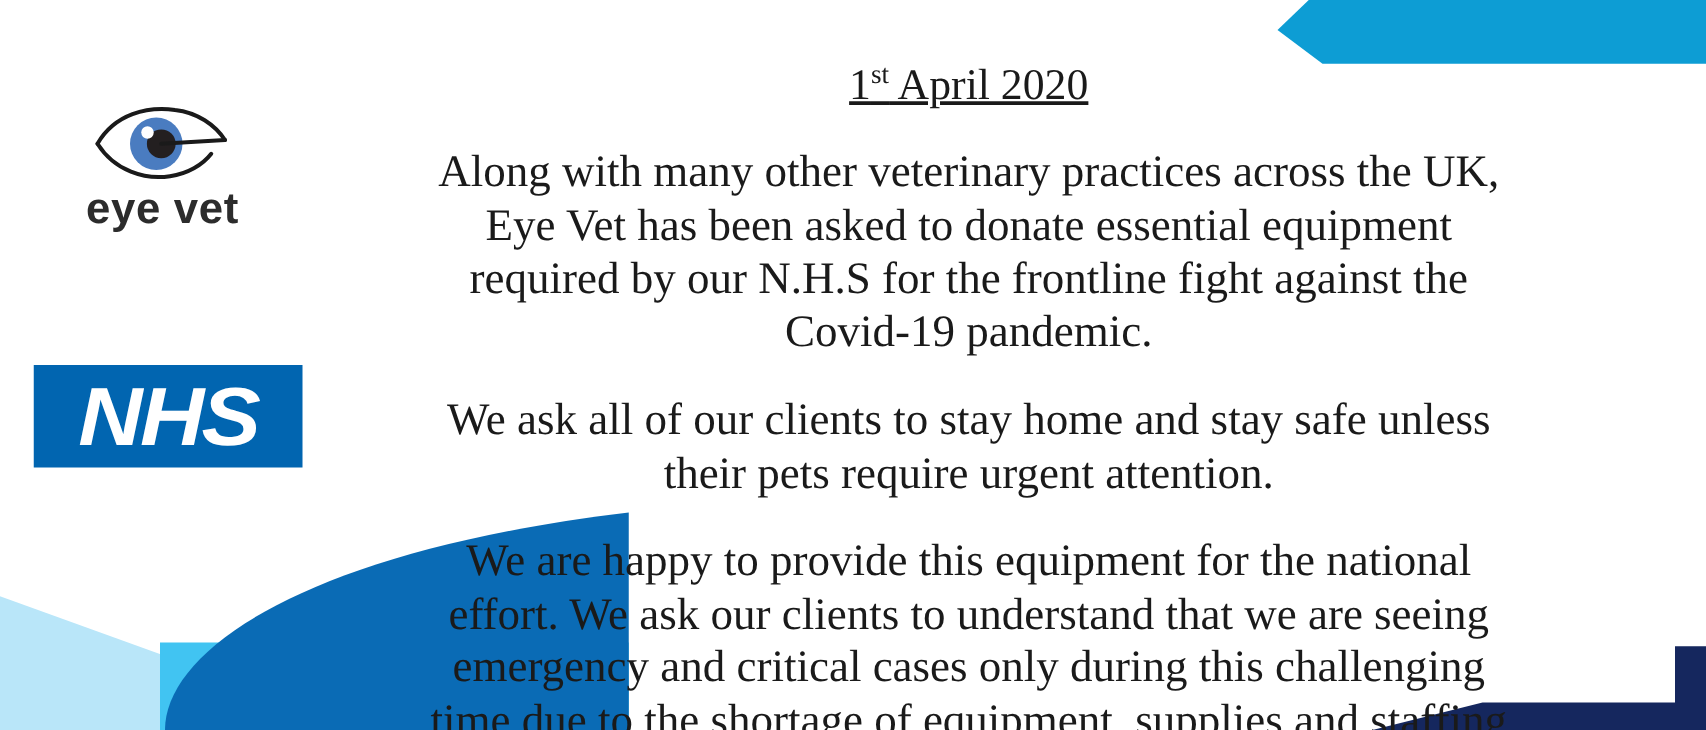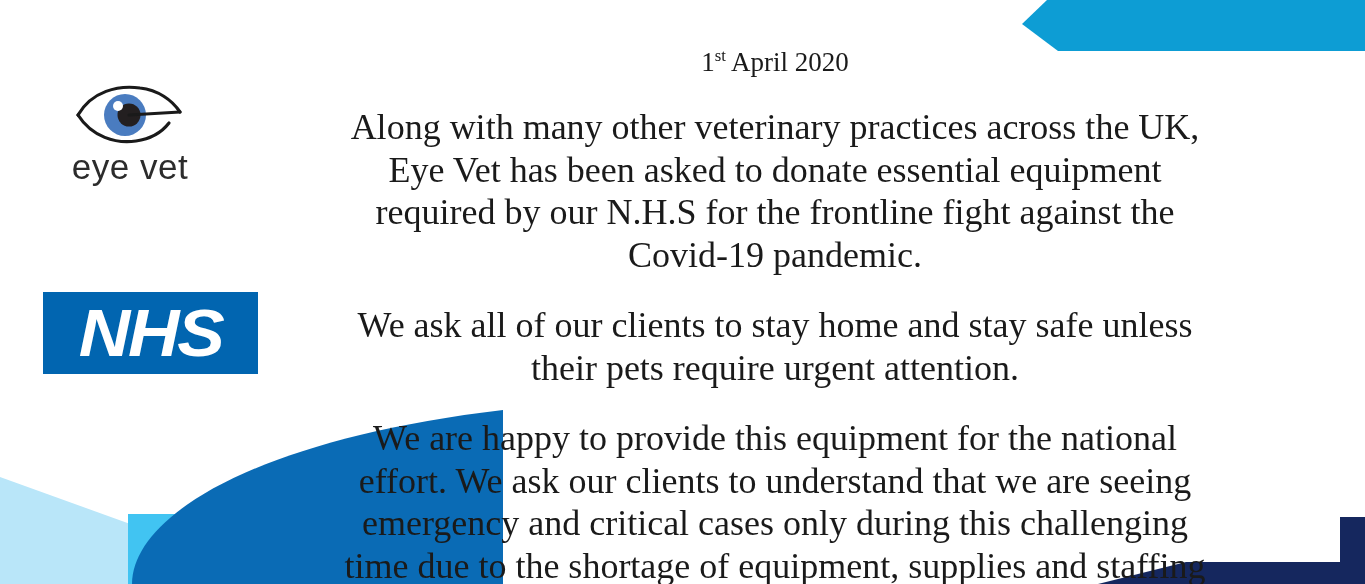--- a/index.html
+++ b/index.html
@@ -49,29 +49,29 @@
     height: 66px;
   }
   .eyevet-word {
     position: absolute;
     left: 0;
     top: 66px;
     width: 200px;
     text-align: center;
     font-family: "Liberation Sans", "DejaVu Sans", sans-serif;
     font-size: 35px;
-    font-weight: 400;
+    font-weight: 700;
     letter-spacing: 0.5px;
     color: #2c2c2c;
     line-height: 1.1;
   }
 
   .nhs-logo {
     position: absolute;
-    left: 43px;
+    left: 27px;
     top: 292px;
     width: 215px;
     height: 82px;
     background: #0165b0;
     display: flex;
     align-items: center;
     justify-content: center;
   }
   .nhs-text {
     font-family: "Liberation Sans", "DejaVu Sans", sans-serif;
@@ -87,23 +87,24 @@
   
   .letter {
     position: absolute;
     left: 330px;
     top: 46px;
     width: 890px;
     text-align: center;
     color: #1a1a1a;
   }
   .letter-date {
-    font-size: 27px;
+    font-size: 35px;
     line-height: 1.25;
     margin: 0 0 26px 0;
+    text-decoration: underline;
   }
   .letter-date sup {
     font-size: 0.62em;
     vertical-align: super;
     line-height: 0;
   }
   .letter-para {
     font-size: 36px;
     line-height: 1.19;
     margin: 0 0 27px 0;

